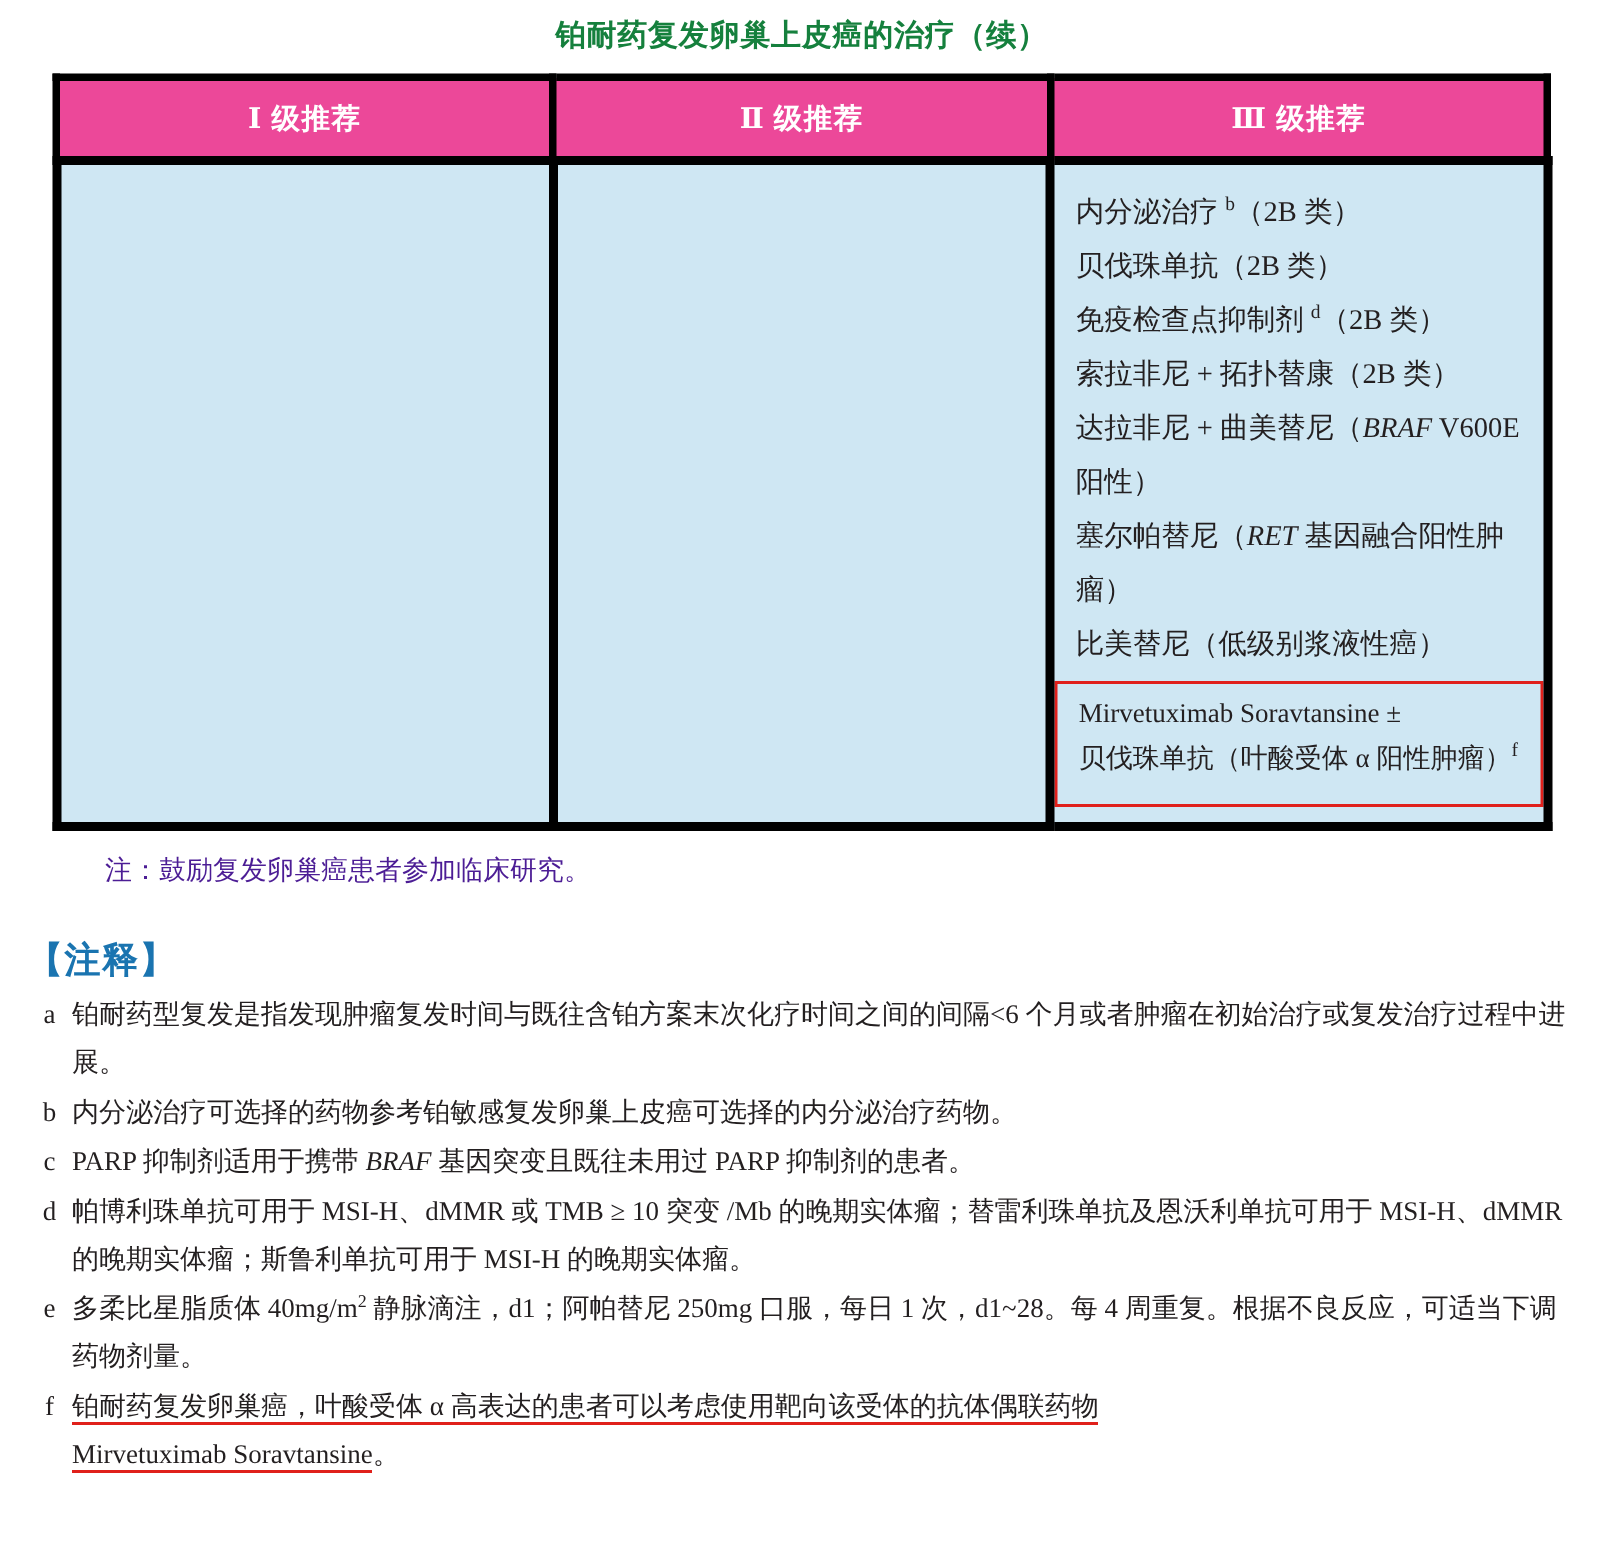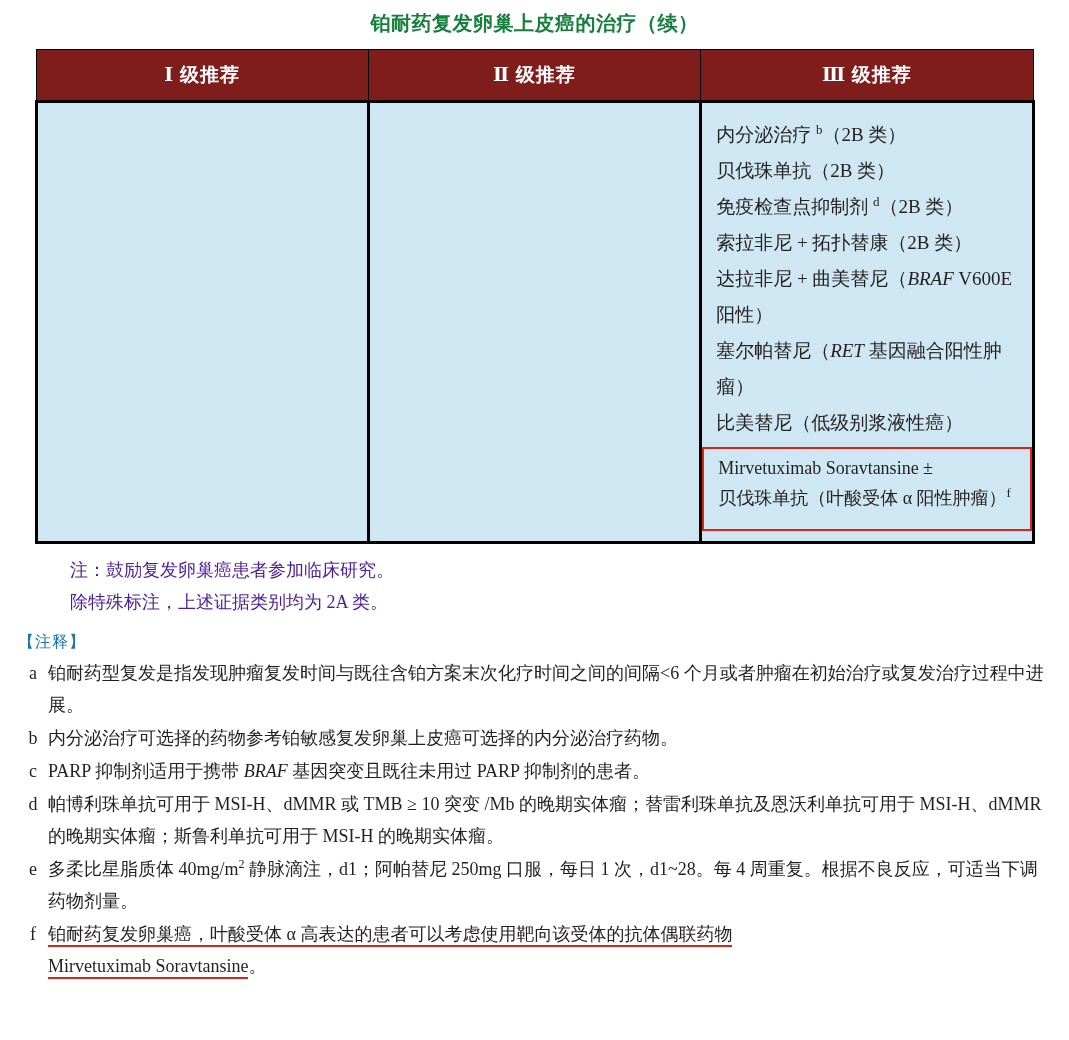--- a/index.html
+++ b/index.html
@@ -30,33 +30,33 @@
     margin: 10px 0 12px 0;
     letter-spacing: 0.5px;
   }
   table.rec-table {
     border-collapse: collapse;
     width: 1000px;
     margin: 0 auto;
     table-layout: fixed;
   }
   table.rec-table th {
-    background: #7f1d1d;
+    background: #ec4899;
     color: #ffffff;
     font-size: 19px;
     font-weight: bold;
     height: 48px;
-    border: 1px solid #000000;
+    border: 5px solid #000000;
     text-align: center;
     vertical-align: middle;
     letter-spacing: 1px;
   }
   table.rec-table td {
     background: #cfe7f3;
-    border: 3px solid #000000;
+    border: 6px solid #000000;
     vertical-align: top;
     padding: 0;
     height: 430px;
   }
   .cell-inner {
     padding: 14px 12px 10px 14px;
     font-size: 19px;
     line-height: 36px;
   }
   .cell-inner .item {
@@ -81,24 +81,24 @@
   .latin {
     font-family: "Liberation Serif", "DejaVu Serif", serif;
   }
   .notes {
     margin: 10px 0 0 70px;
     font-size: 18px;
     line-height: 32px;
     color: #4c1d95;
   }
   .ann-head {
-    font-size: 16px;
-    font-weight: normal;
+    font-size: 24px;
+    font-weight: bold;
     color: #1a74b0;
-    margin: 14px 0 4px 18px;
+    margin: 28px 0 4px 18px;
     letter-spacing: 1px;
   }
   .ann-list {
     margin: 0 0 0 18px;
     padding: 0;
     list-style: none;
     font-size: 18px;
     line-height: 32px;
   }
   .ann-list li {
@@ -163,21 +163,20 @@
               <div>贝伐珠单抗（叶酸受体 α 阳性肿瘤）<span class="sup latin">f</span></div>
             </div>
           </div>
         </td>
       </tr>
     </tbody>
   </table>
 
   <div class="notes">
     <div>注：鼓励复发卵巢癌患者参加临床研究。</div>
-    <div>除特殊标注，上述证据类别均为 2A 类。</div>
   </div>
 
   <div class="ann-head">【注释】</div>
 
   <ul class="ann-list">
     <li>
       <span class="ann-key latin">a</span>
       <span class="ann-text">铂耐药型复发是指发现肿瘤复发时间与既往含铂方案末次化疗时间之间的间隔&lt;6 个月或者肿瘤在初始治疗或复发治疗过程中进展。</span>
     </li>
     <li>

